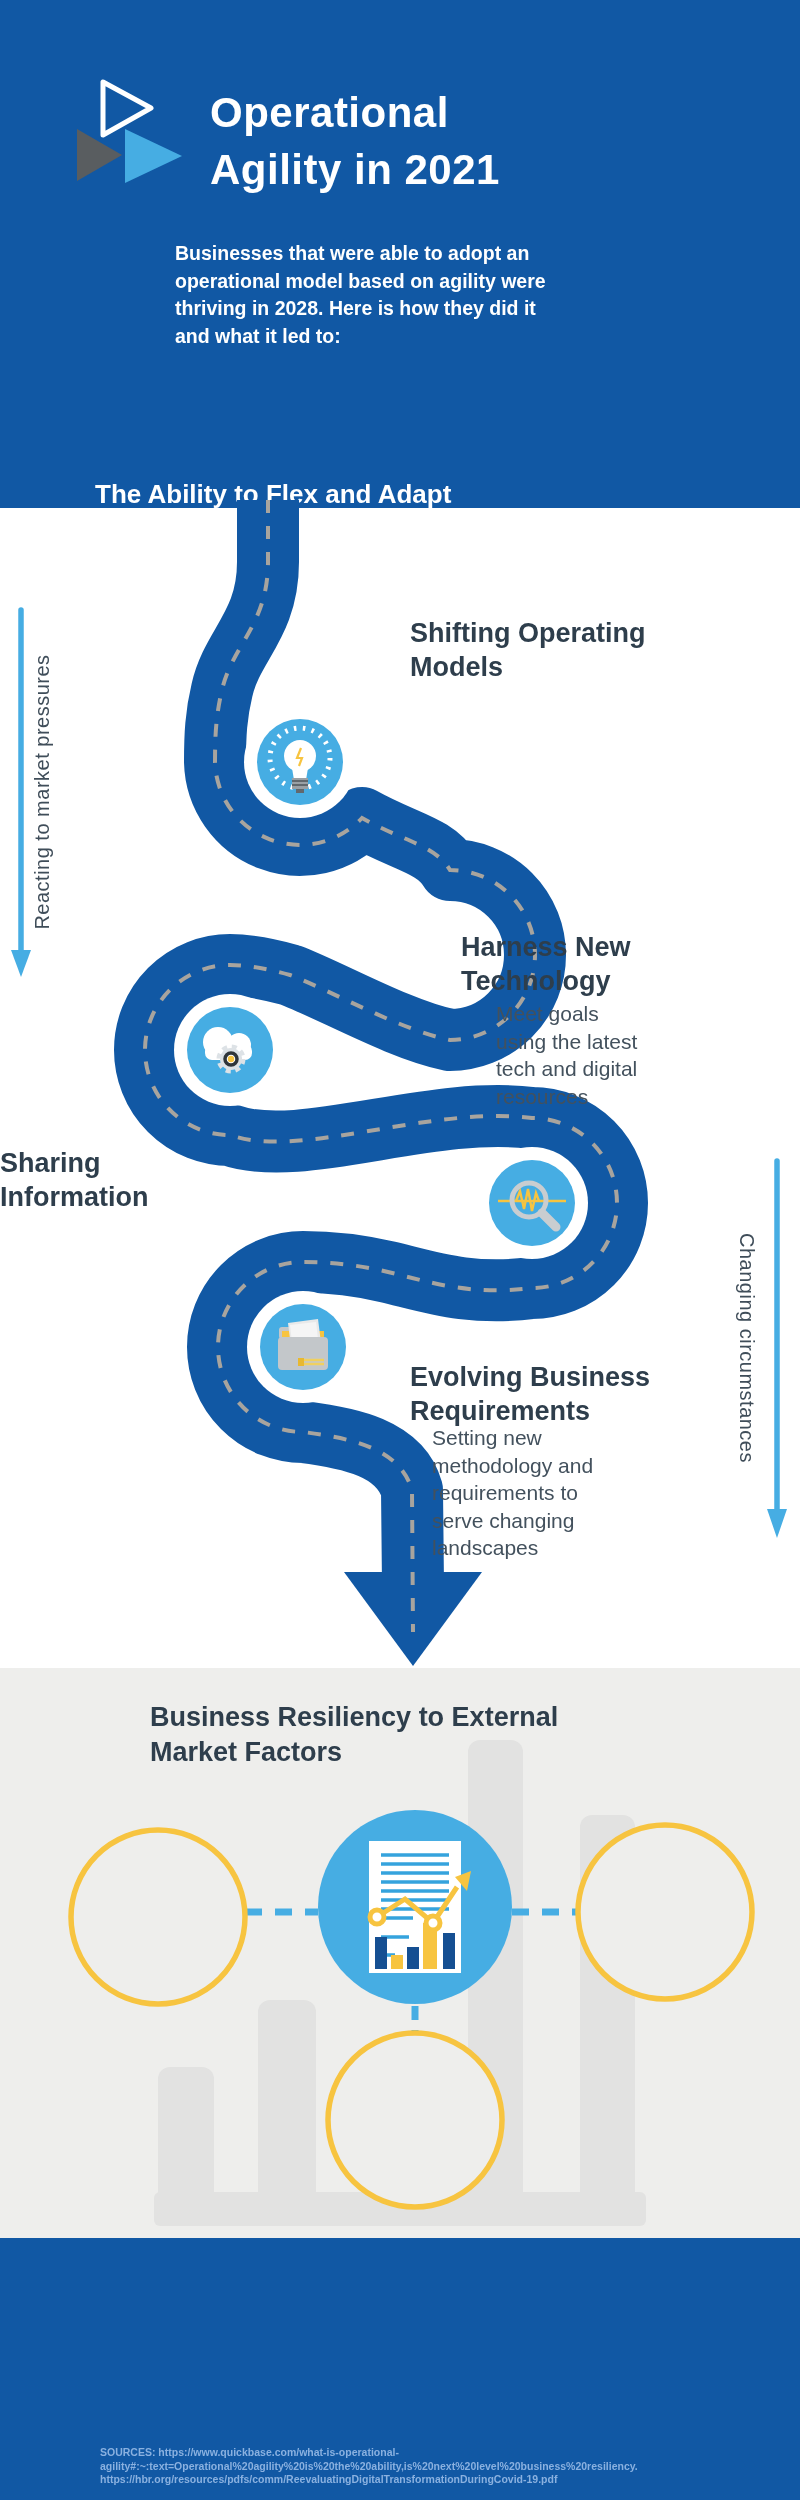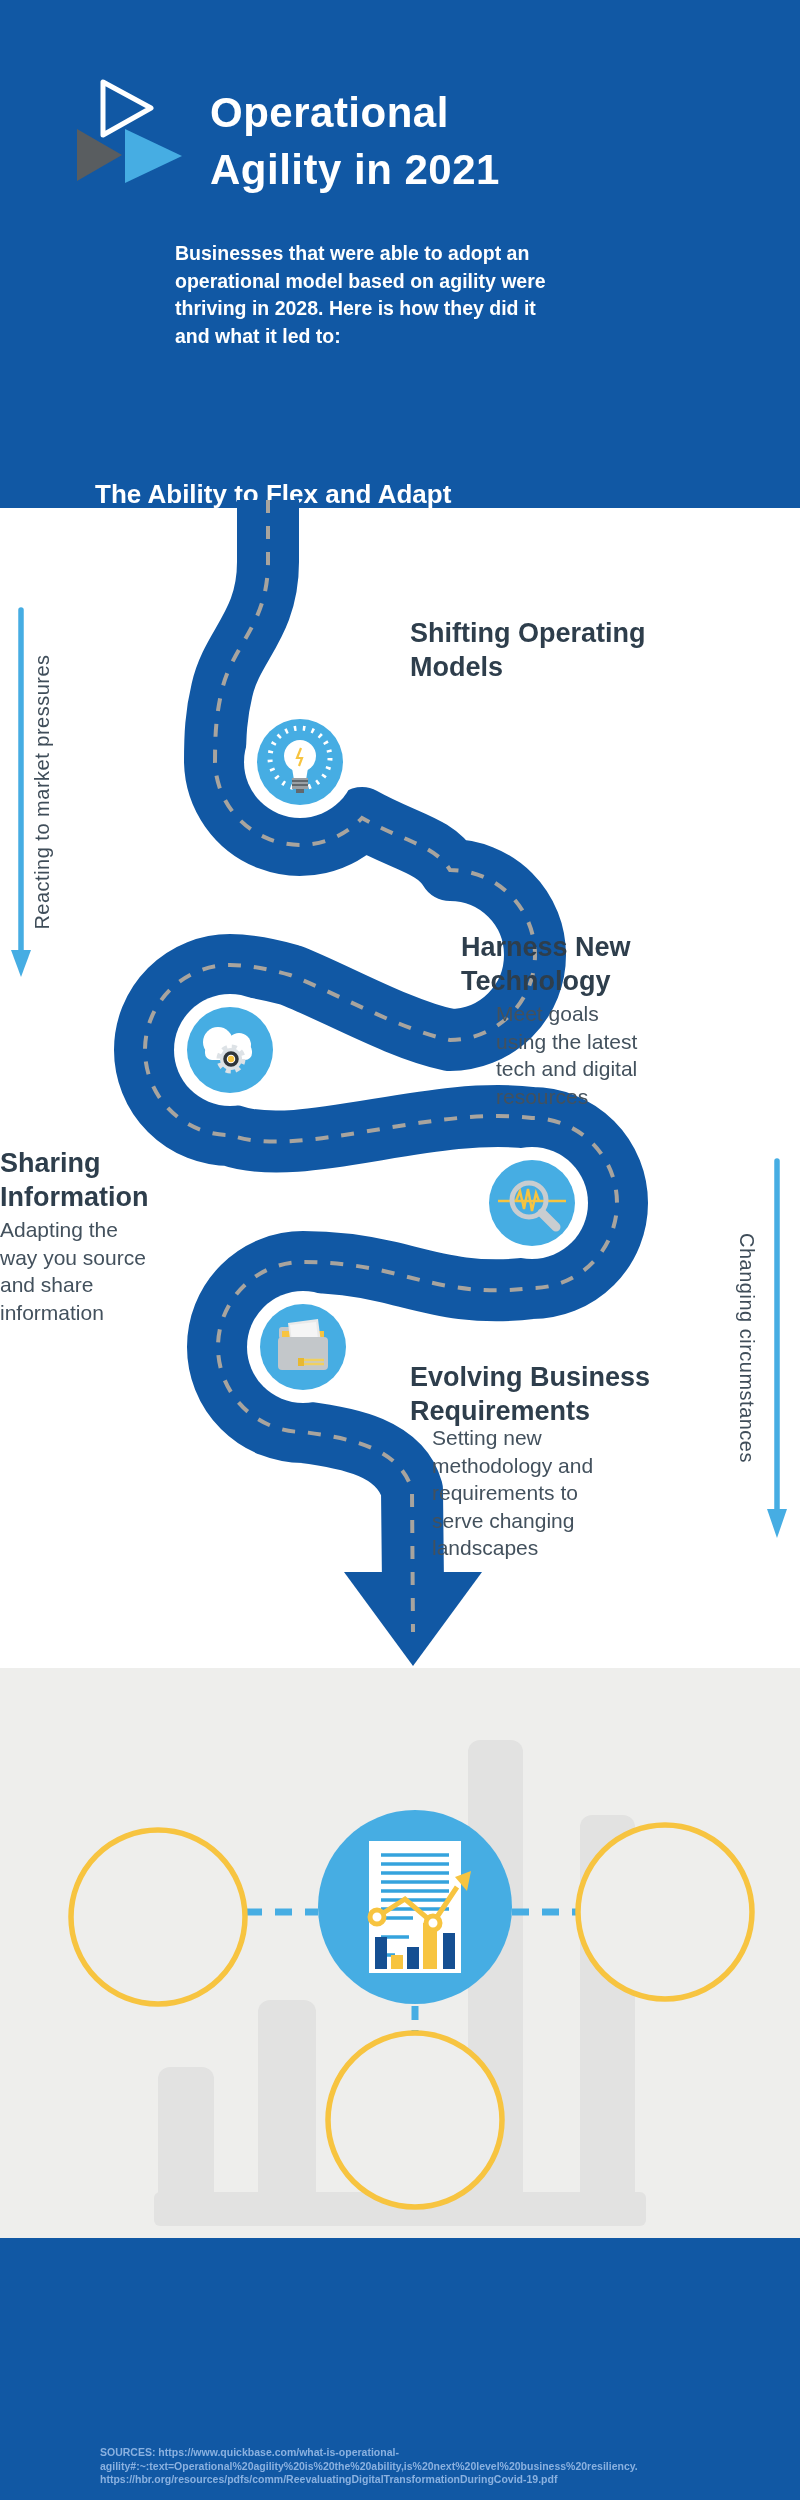--- a/index.html
+++ b/index.html
@@ -193,40 +193,38 @@
 
   <div class="abs ms-title center preline harness-title">Harness New
 Technology</div>
   <div class="abs ms-body  center preline harness-body">Meet goals
 using the latest
 tech and digital
 resources</div>
 
   <div class="abs ms-title center preline sharing-title">Sharing
 Information</div>
-  <div class="abs ms-body  center preline sharing-body">Adapting the
-way you source
-and share
-information</div>
 
   <div class="abs ms-title center preline evolving-title">Evolving Business
 Requirements</div>
   <div class="abs ms-body  center preline evolving-body">Setting new
 methodology and
 requirements to
 serve changing
 landscapes</div>
 
   <div class="abs gray-section"></div>
   <div class="decor-bar bar-1"></div>
   <div class="decor-bar bar-2"></div>
   <div class="decor-bar bar-3"></div>
   <div class="decor-bar bar-4"></div>
   <div class="decor-bar bar-base"></div>
 
+  <div class="abs resiliency-heading center preline">Business Resiliency to External
+Market Factors</div>
 
   <svg class="abs" style="left:0; top:1668px;" width="800" height="570" viewBox="0 1668 800 570">
     <line x1="245" y1="1912" x2="318" y2="1912" stroke="#46ade3" stroke-width="7" stroke-dasharray="17 13"></line>
     <line x1="512" y1="1912" x2="580" y2="1912" stroke="#46ade3" stroke-width="7" stroke-dasharray="17 13"></line>
     <line x1="415" y1="2006" x2="415" y2="2032" stroke="#46ade3" stroke-width="7" stroke-dasharray="14 10"></line>
 
     <circle cx="158" cy="1917" r="87" fill="#eeeeec" stroke="#f7c440" stroke-width="5.5"></circle>
     <circle cx="665" cy="1912" r="87" fill="#eeeeec" stroke="#f7c440" stroke-width="5.5"></circle>
     <circle cx="415" cy="2120" r="87" fill="#eeeeec" stroke="#f7c440" stroke-width="5.5"></circle>
 

